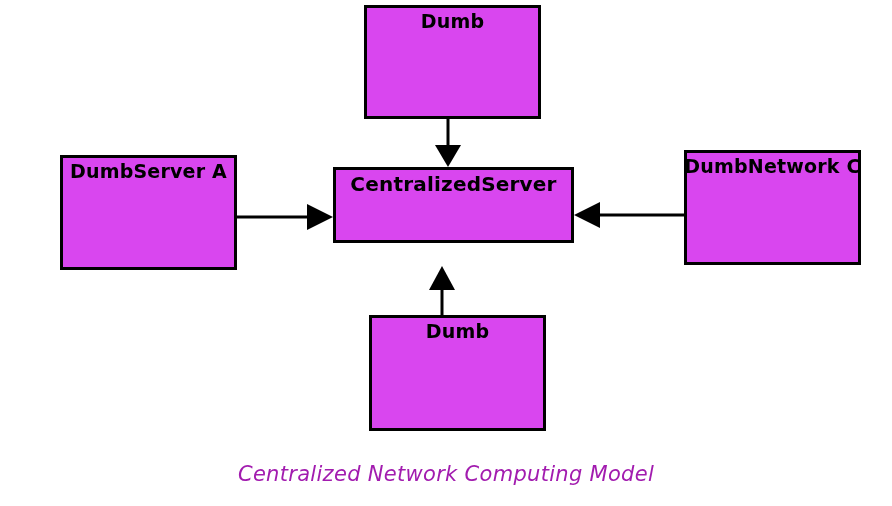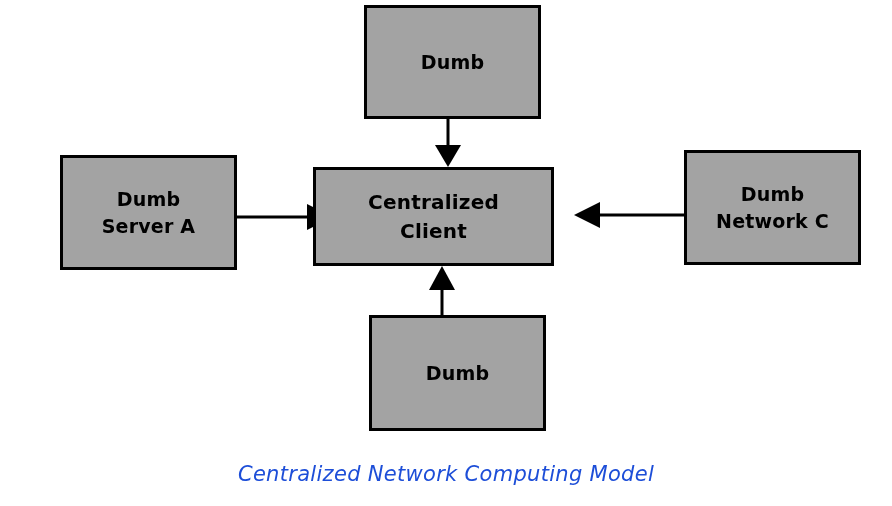--- a/index.html
+++ b/index.html
@@ -20,42 +20,42 @@
     left: 0;
     top: 0;
     width: 892px;
     height: 506px;
     background: #ffffff;
   }
 
   .node-box {
     position: absolute;
     box-sizing: border-box;
-    background: #a3a3a3;
+    background: #d946ef;
     border: 3px solid #000000;
     display: flex;
-    flex-direction: column;
-    align-items: center;
+    flex-direction: row;
+    align-items: flex-start;
     justify-content: center;
     text-align: center;
   }
 
   .node-label-line {
     font-family: "DejaVu Sans", sans-serif;
     font-weight: bold;
     font-size: 19px;
     line-height: 27px;
     color: #000000;
     letter-spacing: 0.2px;
     white-space: nowrap;
   }
 
   #node-client-d  { left: 364px; top: 5px;   width: 177px; height: 114px; }
   #node-client-a  { left: 60px;  top: 155px; width: 177px; height: 115px; }
-  #node-server    { left: 313px; top: 167px; width: 241px; height: 99px;  }
+  #node-server    { left: 333px; top: 167px; width: 241px; height: 76px;  }
   #node-client-c  { left: 684px; top: 150px; width: 177px; height: 115px; }
   #node-client-b  { left: 369px; top: 315px; width: 177px; height: 116px; }
 
   #node-server .node-label-line { font-size: 20px; line-height: 29px; }
 
   .edge-layer {
     position: absolute;
     left: 0;
     top: 0;
     width: 892px;
@@ -65,21 +65,21 @@
 
   #diagram-caption {
     position: absolute;
     left: 0;
     top: 462px;
     width: 892px;
     text-align: center;
     font-family: "DejaVu Sans", sans-serif;
     font-style: italic;
     font-size: 21px;
-    color: #1d4ed8;
+    color: #a21caf;
     letter-spacing: 0.3px;
   }
 </style>
 </head>
 <body>
 
 <div id="diagram-canvas">
 
   <svg class="edge-layer" viewBox="0 0 892 506" width="892" height="506" aria-hidden="true">
 
@@ -108,21 +108,21 @@
     <span class="node-label-line">Dumb</span>
   </div>
 
   <div class="node-box" id="node-client-a">
     <span class="node-label-line">Dumb</span>
     <span class="node-label-line">Server A</span>
   </div>
 
   <div class="node-box" id="node-server">
     <span class="node-label-line">Centralized</span>
-    <span class="node-label-line">Client</span>
+    <span class="node-label-line">Server</span>
   </div>
 
   <div class="node-box" id="node-client-c">
     <span class="node-label-line">Dumb</span>
     <span class="node-label-line">Network C</span>
   </div>
 
   <div class="node-box" id="node-client-b">
     <span class="node-label-line">Dumb</span>
   </div>

